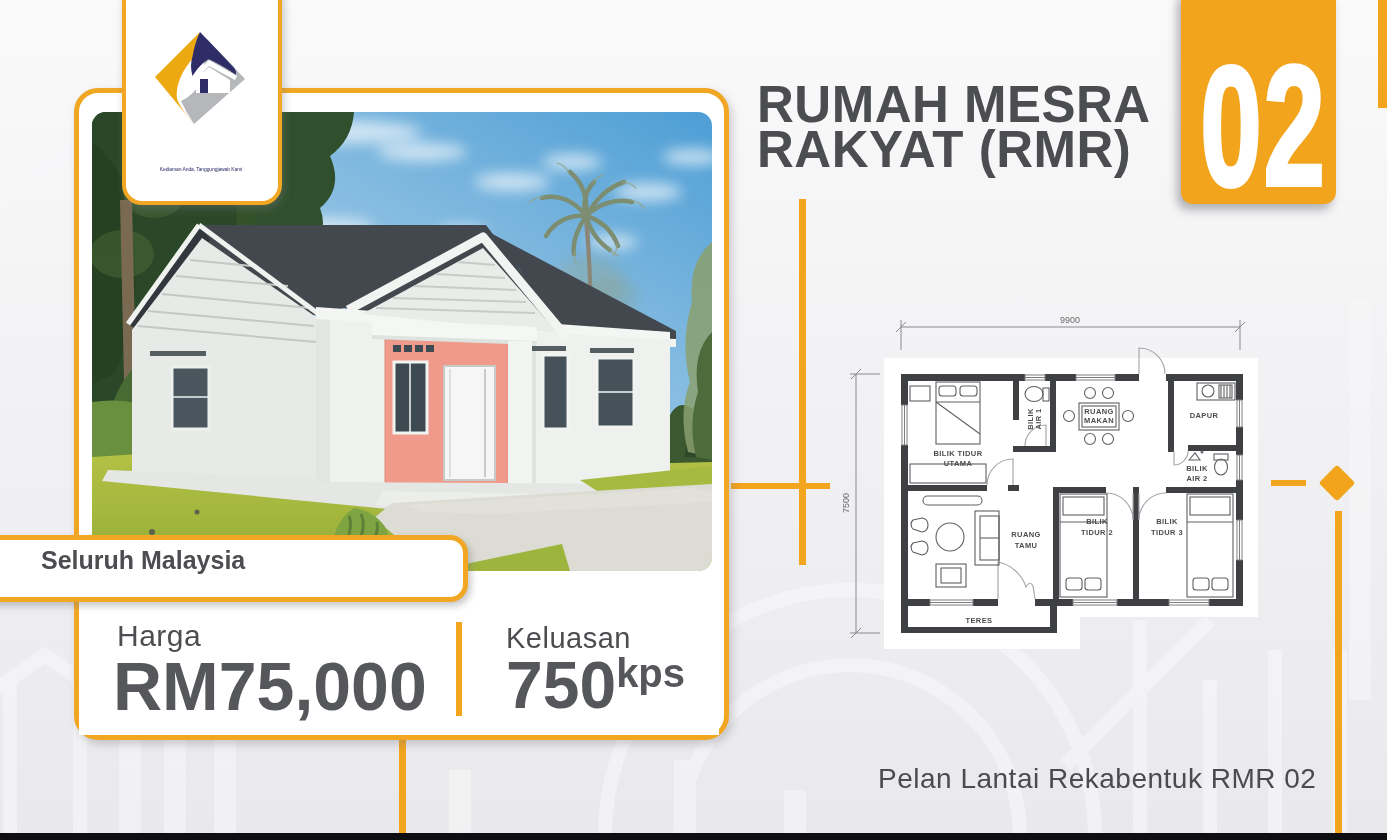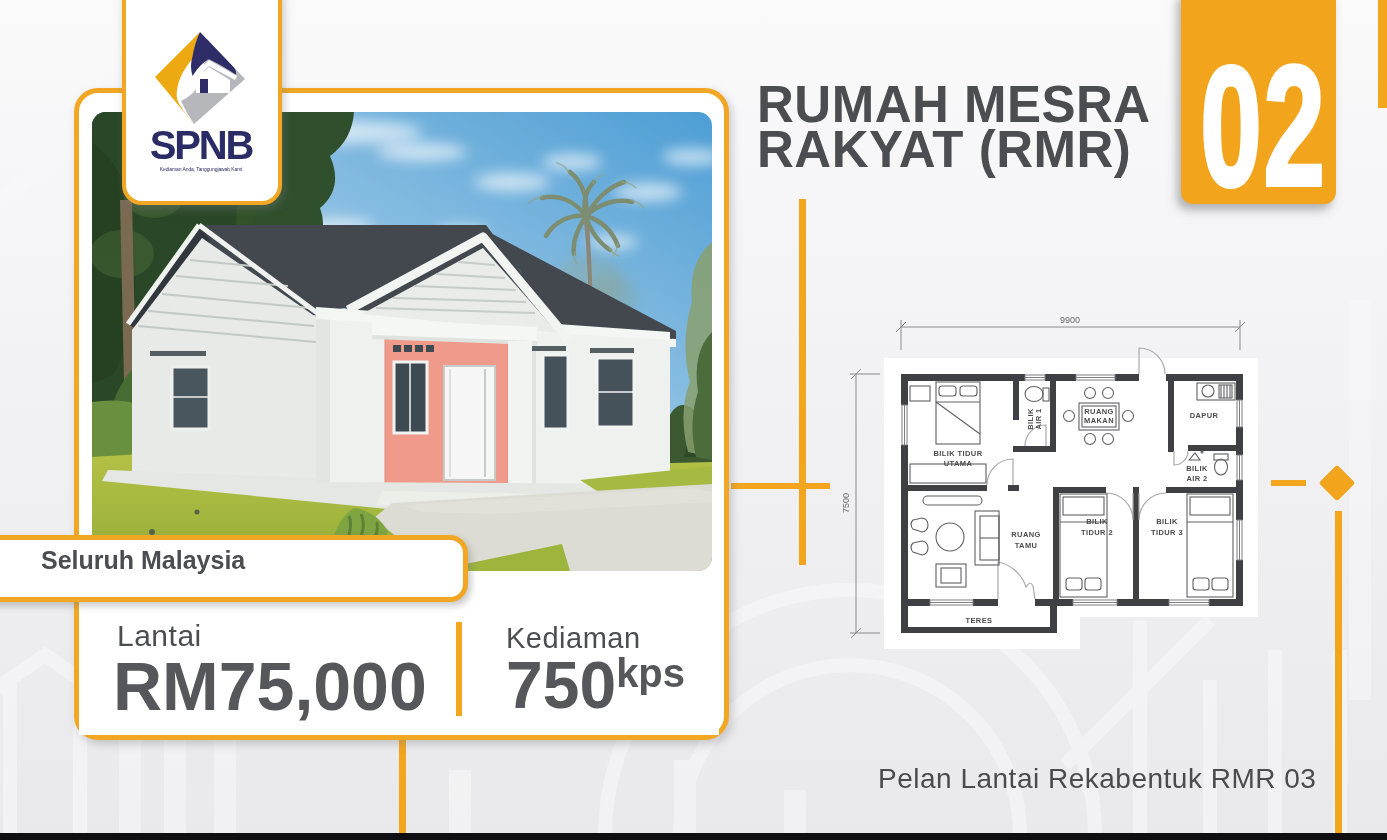--- a/index.html
+++ b/index.html
@@ -225,39 +225,38 @@
 
   <path d="M50 7 L5 52 L44 99 C39 92 30 83 27 74 C25 60 33 44 44 32 Q45 18 50 7 Z" fill="#eda912"></path>
 
   <path d="M50 7 L82 40.5 Q87 45.5 86 49 L85.5 49.5 C78 44 68 38.5 59.5 34.5 L58 34.5 C53 37.5 48.5 42 44.5 48 L42.5 51 Q39.5 41 42.5 31.5 Q45 17 50 7 Z" fill="#2e2d68"></path>
 
   <path d="M59 35 L87 51 L85 55 L59 41 L45 55 L42 52 Z" fill="#ffffff"></path>
   <path d="M46 54 L59 42 L80 55 L80 68 L46 68 Z" fill="#ffffff"></path>
   <rect x="50" y="54" width="8" height="14" fill="#2e2d68"></rect>
 </svg>
 
-<div class="abs" style="left:122px;top:123px;width:158px;text-align:center;font-size:40px;font-weight:bold;color:#2b2c66;letter-spacing:-2.2px">SPNB</div>
 
 <div class="abs" style="left:122px;top:166px;width:158px;text-align:center;font-size:5px;letter-spacing:-0.1px;color:#2b2c66">Kediaman Anda, Tanggungjawab Kami</div>
 
 <div class="abs" style="left:757px;top:82px;font-size:51px;line-height:45px;font-weight:bold;color:#4c4d50;letter-spacing:0.5px">RUMAH MESRA<br>RAKYAT (RMR)</div>
 
 <div class="abs" style="left:1181px;top:-12px;width:155px;height:216px;background:#f2a41c;border-radius:12px;box-shadow:-4px 6px 10px rgba(110,110,115,.5)"></div>
 <div class="abs" style="left:1173px;top:41px;width:155px;text-align:center;font-size:170px;line-height:170px;font-weight:bold;color:#fff;-webkit-text-stroke:4px #fff;letter-spacing:3px;transform:scaleX(0.65);transform-origin:center">02</div>
 
 <div class="abs" style="left:-30px;top:535px;width:488px;height:57px;background:#fff;border:5px solid #f1a723;border-radius:18px;box-shadow:3px 4px 7px rgba(120,120,125,.4)"></div>
 <div class="abs" style="left:41px;top:546px;font-size:25px;font-weight:bold;color:#4c4d50">Seluruh Malaysia</div>
 
-<div class="abs" style="left:117px;top:619px;font-size:30px;color:#4c4d50;letter-spacing:0.5px">Lantai</div>
+<div class="abs" style="left:117px;top:619px;font-size:30px;color:#4c4d50;letter-spacing:0.5px">Harga</div>
 
 <div class="abs" style="left:113px;top:647px;font-size:68px;font-weight:bold;color:#56575a">RM75,000</div>
 
 <div class="abs" style="left:456px;top:622px;width:6px;height:94px;background:#f2a51d"></div>
 
-<div class="abs" style="left:506px;top:622px;font-size:29px;color:#4c4d50;letter-spacing:0.5px">Kediaman</div>
+<div class="abs" style="left:506px;top:622px;font-size:29px;color:#4c4d50;letter-spacing:0.5px">Keluasan</div>
 
 <div class="abs" style="left:506px;top:647px;font-size:66px;font-weight:bold;color:#56575a">750<span style="font-size:40px;vertical-align:21px">kps</span></div>
 
 <svg class="abs" style="left:840px;top:290px" width="460" height="380" viewBox="0 0 460 380">
 
   <polygon points="44,68 418,68 418,327 240,327 240,359 44,359" fill="#ffffff"></polygon>
 
   <rect x="68" y="91" width="105" height="104" fill="#ffffff"></rect>
 
   <rect x="179" y="91" width="31" height="65" fill="#ffffff"></rect>
@@ -493,17 +492,17 @@
     <text x="257" y="234">BILIK</text>
     <text x="257" y="245">TIDUR 2</text>
 
     <text x="327" y="234">BILIK</text>
     <text x="327" y="245">TIDUR 3</text>
 
     <text x="139" y="333">TERES</text>
   </g>
 </svg>
 
-<div class="abs" style="left:878px;top:763px;font-size:28px;color:#4b4b4d;letter-spacing:0.5px">Pelan Lantai Rekabentuk RMR 03</div>
+<div class="abs" style="left:878px;top:763px;font-size:28px;color:#4b4b4d;letter-spacing:0.5px">Pelan Lantai Rekabentuk RMR 02</div>
 
 <div class="abs" style="left:0;top:833px;width:1387px;height:7px;background:#0e0e13"></div>
 
 </div>
 
 </body></html>

